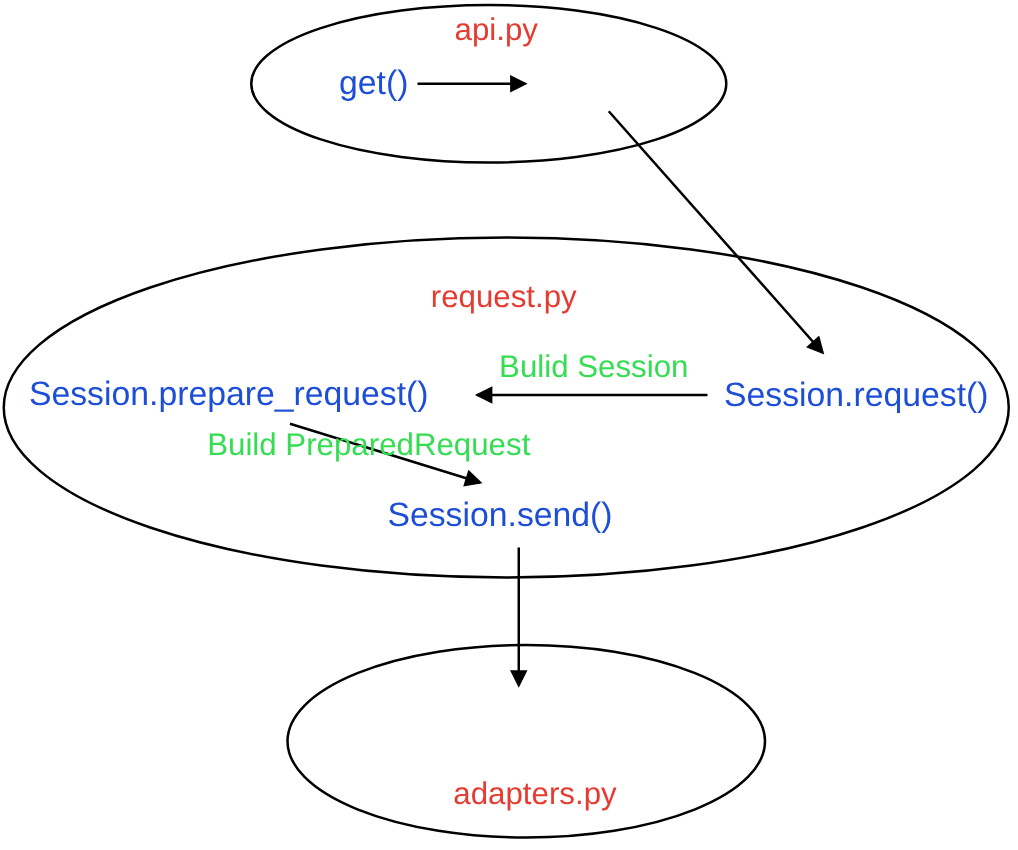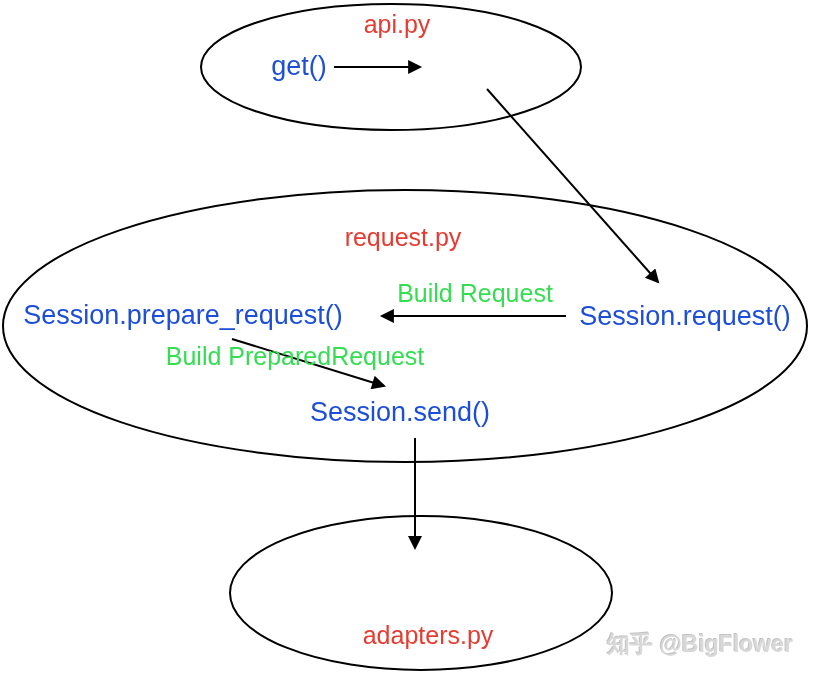--- a/index.html
+++ b/index.html
@@ -50,23 +50,22 @@
     <line x1="566" y1="316" x2="382" y2="316" stroke="#000000" stroke-width="2" marker-end="url(#arrowhead)"></line>
     <line x1="232" y1="339" x2="384" y2="386" stroke="#000000" stroke-width="2" marker-end="url(#arrowhead)"></line>
     <line x1="415" y1="438" x2="415" y2="548" stroke="#000000" stroke-width="2" marker-end="url(#arrowhead)"></line>
   </svg>
 
   <div class="lbl module" style="left:397px;top:25px">api.py</div>
   <div class="lbl fn" style="left:299px;top:67px">get()</div>
 
 
   <div class="lbl module" style="left:403px;top:238px">request.py</div>
-  <div class="lbl action" style="left:475px;top:294px">Build Request</div>
+  <div class="lbl action" style="left:475px;top:294px">Bulid Session</div>
   <div class="lbl fn" style="left:183px;top:316px">Session.prepare_request()</div>
   <div class="lbl fn" style="left:685px;top:317px">Session.request()</div>
   <div class="lbl action" style="left:295px;top:357px">Build PreparedRequest</div>
   <div class="lbl fn" style="left:400px;top:413px">Session.send()</div>
 
   <div class="lbl module" style="left:428px;top:636px">adapters.py</div>
 
-  <div class="lbl watermark" style="left:700px;top:645px">知乎 @BigFlower</div>
 
 </div>
 
 </body></html>

